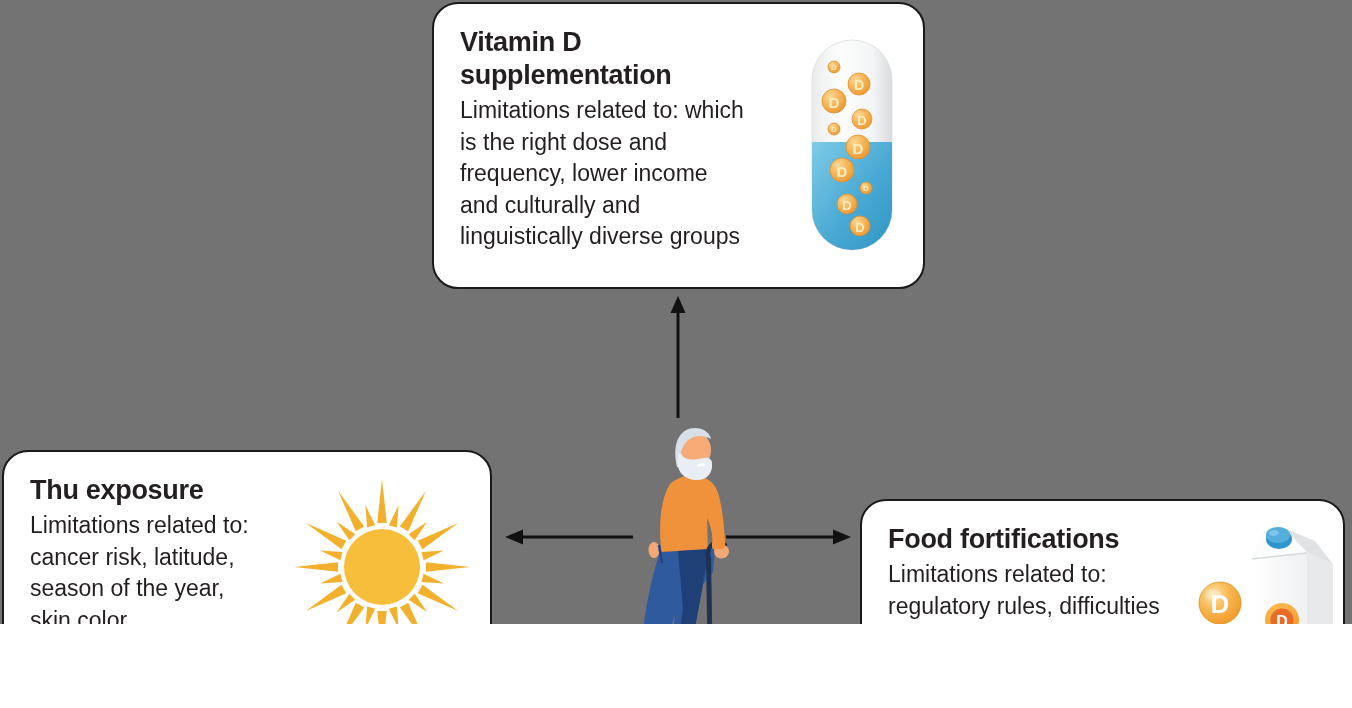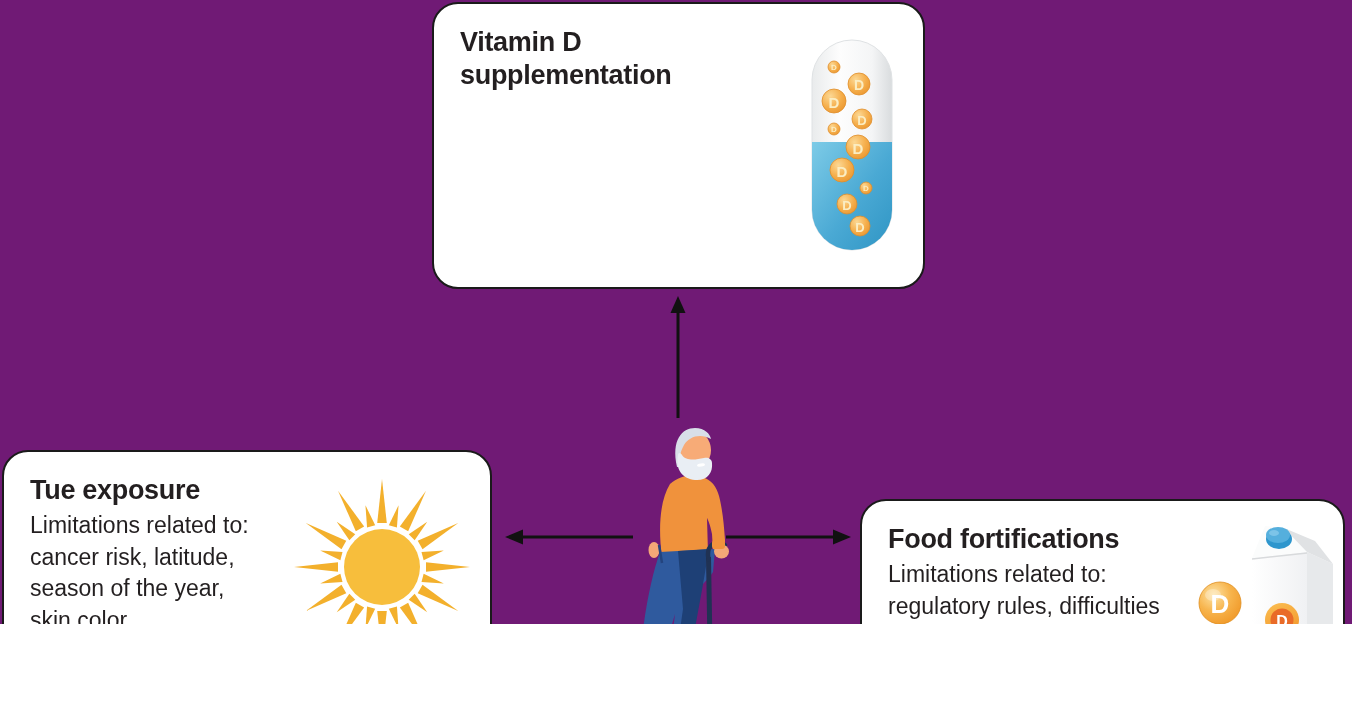--- a/index.html
+++ b/index.html
@@ -1,17 +1,17 @@
 <!DOCTYPE html>
 <html><head>
 <meta charset="utf-8">
 <style>
   html,body{margin:0;padding:0;background:#ffffff;}
   .canvas{
-    position:relative;width:1352px;height:624px;background:#701a75;overflow:hidden;
+    position:relative;width:1352px;height:624px;background:#737373;overflow:hidden;
     font-family:"Liberation Sans", sans-serif;color:#231f20;
   }
   .box{
     position:absolute;background:#ffffff;border:2px solid #1a1a1a;border-radius:26px;
     box-sizing:border-box;
   }
   .box-top{left:432px;top:2px;width:493px;height:287px;}
   .box-left{left:2px;top:450px;width:490px;height:222px;}
   .box-right{left:860px;top:451px;width:485px;height:252px;margin-top:48px;}
   .box-text{position:absolute;left:26px;top:22px;width:346px;}
@@ -36,20 +36,25 @@
 </style>
 </head>
 <body>
 
 <div class="canvas">
 
   <section class="box box-top">
     <div class="box-text">
       <h2 class="title">Vitamin D
 supplementation</h2>
+      <p class="body">Limitations related to: which
+is the right dose and
+frequency, lower income
+and culturally and
+linguistically diverse groups</p>
     </div>
     <svg class="icon capsule-svg" width="100" height="220" viewBox="0 0 100 220">
       <defs>
         <linearGradient id="capW" x1="0" y1="0" x2="1" y2="0">
           <stop offset="0" stop-color="#e9ebec"></stop>
             <stop offset="0.35" stop-color="#fdfdfd"></stop>
           <stop offset="0.75" stop-color="#f4f5f6"></stop>
             <stop offset="1" stop-color="#d9dcde"></stop>
         </linearGradient>
         <linearGradient id="capB" x1="0" y1="0" x2="1" y2="1">
@@ -90,21 +95,21 @@
         <text class="dletter" x="42" y="139" font-size="15" dominant-baseline="central">D</text>
         <text class="dletter" x="66" y="156" font-size="8" dominant-baseline="central">D</text>
         <text class="dletter" x="47" y="173" font-size="13" dominant-baseline="central">D</text>
         <text class="dletter" x="60" y="195" font-size="13" dominant-baseline="central">D</text>
       </g>
     </svg>
   </section>
 
   <section class="box box-left">
     <div class="box-text">
-      <h2 class="title">Tue exposure</h2>
+      <h2 class="title">Thu exposure</h2>
       <p class="body">Limitations related to:
 cancer risk, latitude,
 season of the year,
 skin color</p>
     </div>
     <svg class="icon sun-svg" width="200" height="200" viewBox="0 0 200 200">
       <defs>
         <path id="rayL" d="M100,12 L95.2,56 L104.8,56 Z"></path>
         <path id="rayS" d="M100,36 L95.8,58 L104.2,58 Z"></path>
       </defs>

